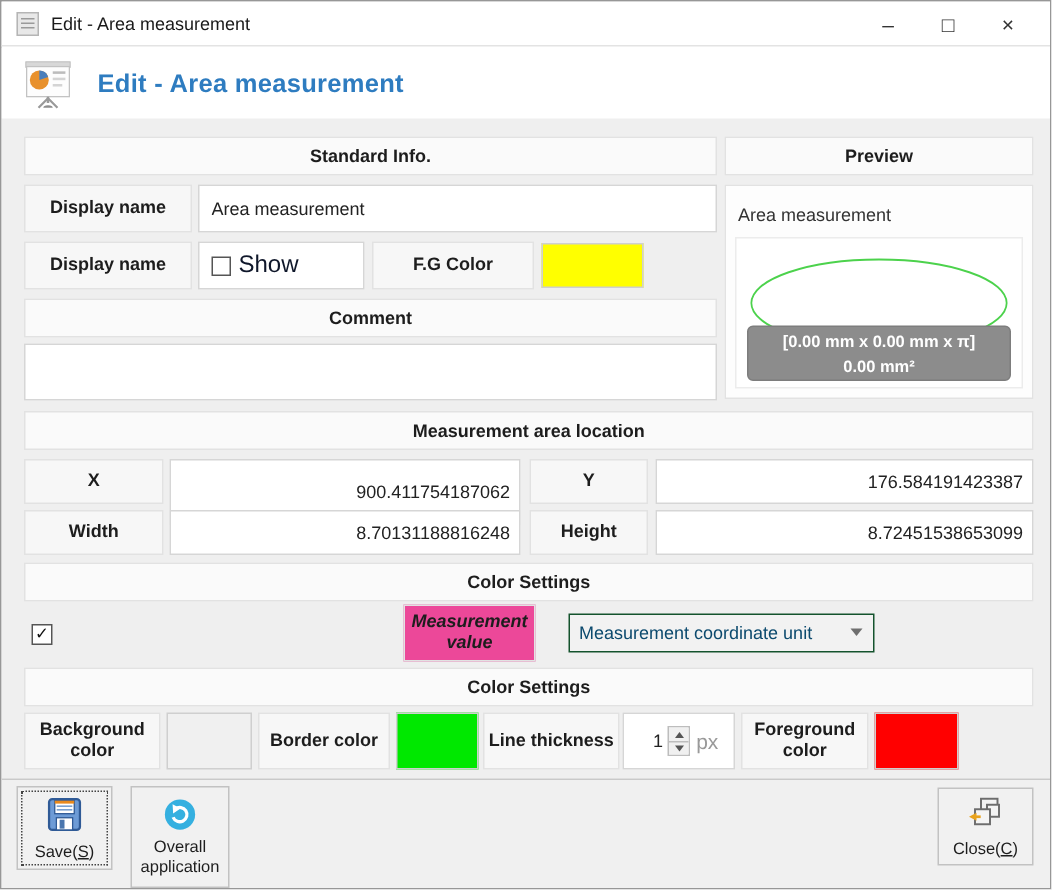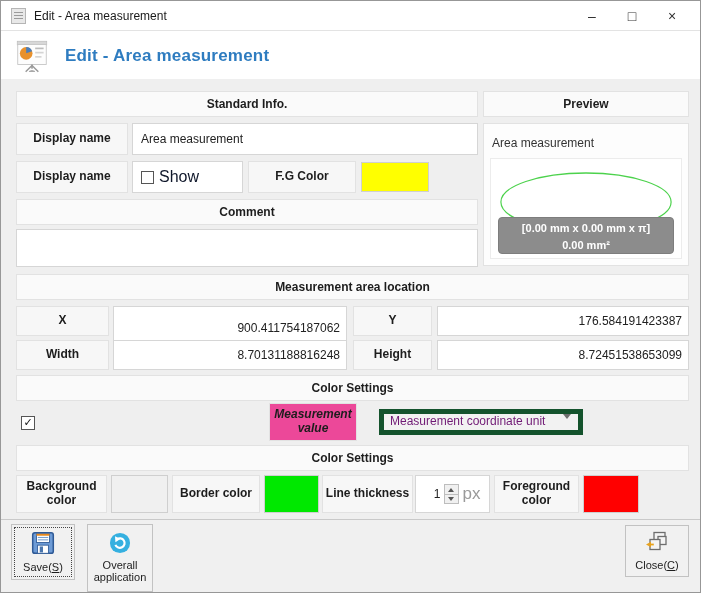--- a/index.html
+++ b/index.html
@@ -65,36 +65,36 @@
     position:absolute; left:7px; right:7px; bottom:4px; height:37px;
     border-radius:4px; border:1px solid #7d7d7d;
     color:#fff; font-size:11px; font-weight:bold; text-align:center; line-height:1.55; padding-top:2px;
   }
   textarea.comment-box{ resize:none; background:#fff; border:1px solid #d6d6d6; font-size:12px; padding:4px 6px; outline:none; }
   
   .smv{ display:flex; align-items:center; }
   .smv .checkbox{ width:14px; height:14px; }
   .smv-label{ font-size:15px; font-weight:bold; color:#3c7fb5; margin-left:7px; letter-spacing:.2px; }
   .dropdown{
-    background:#f2f2f2; border:5px solid #14532d; display:flex; align-items:flex-start;
-    font-size:12px; color:#701a75; padding:0 6px; position:relative;
+    background:#f2f2f2; border:1px solid #14532d; display:flex; align-items:center;
+    font-size:12px; color:#0c4a6e; padding:0 6px; position:relative;
   }
   .dropdown .dd-text{ flex:1; white-space:nowrap; overflow:hidden; }
   .chevron{ width:9px; height:6px; margin-left:6px; position:relative; }
   .chevron::before{ content:""; position:absolute; left:0; top:0;
     border-left:4.5px solid transparent; border-right:4.5px solid transparent; border-top:5px solid #6f6f6f; }
   
   .spin-cell{ background:#fff; border:1px solid #d6d6d6; display:flex; align-items:center; justify-content:center; }
   .spin-val{ font-size:12px; color:#222; width:16px; text-align:right; margin-right:3px; }
   .spin-btns{ display:flex; flex-direction:column; border:1px solid #bdbdbd; }
   .spin-btn{ width:13px; height:9px; background:#f0f0f0; display:flex; align-items:center; justify-content:center; }
   .spin-btn + .spin-btn{ border-top:1px solid #bdbdbd; }
   .arr-up{ width:0; height:0; border-left:3px solid transparent; border-right:3px solid transparent; border-bottom:4px solid #555; }
   .arr-dn{ width:0; height:0; border-left:3px solid transparent; border-right:3px solid transparent; border-top:4px solid #555; }
-  .spin-unit{ font-size:17px; color:#9a9a9a; margin-left:4px; }
+  .spin-unit{ font-size:14px; color:#9a9a9a; margin-left:4px; }
   
   .footer{ position:absolute; left:0; top:518px; width:699px; height:74px; background:#f0f0f0; border-top:1px solid #c9c9c9; }
   .foot-btn{
     position:absolute; background:#f1f1f1; border:1px solid #c2c2c2;
     display:flex; flex-direction:column; align-items:center; justify-content:center;
     font-size:11px; color:#1d1d1d; text-align:center; line-height:1.15; padding:2px;
   }
   .foot-btn.focused::before{ content:""; position:absolute; inset:2px; border:1px dotted #444; }
   .foot-btn .ico{ margin-bottom:2px; }
   .ul{ text-decoration:underline; }

